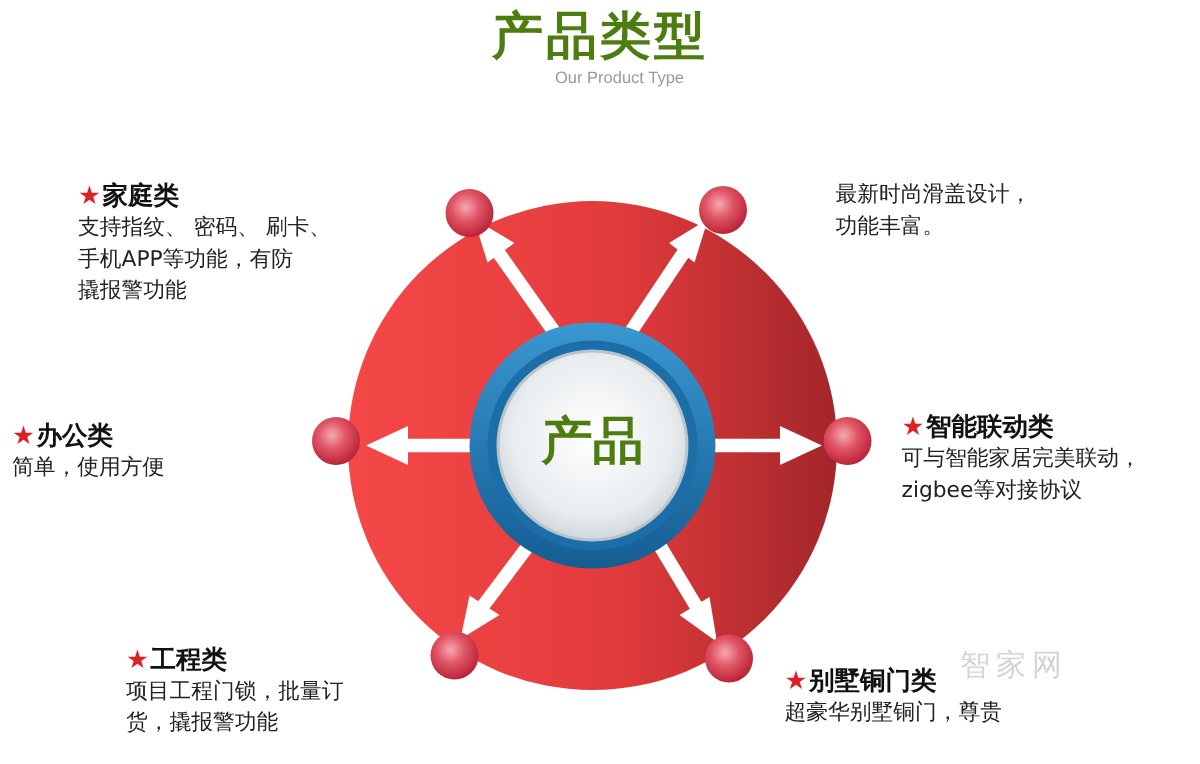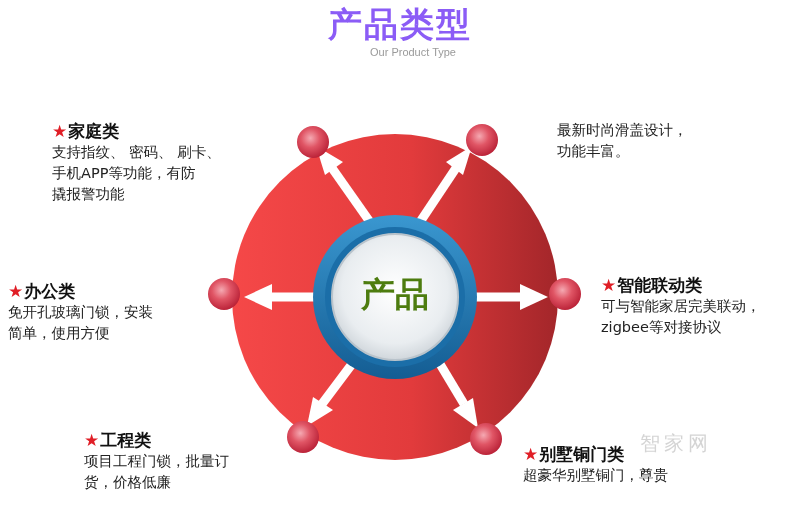--- a/index.html
+++ b/index.html
@@ -1,17 +1,17 @@
 <!DOCTYPE html>
 <html><head>
 <meta charset="utf-8">
 <style>
   html,body{margin:0;padding:0;background:#ffffff;}
   body{width:800px;height:509px;position:relative;overflow:hidden;font-family:"DejaVu Sans","Liberation Sans",sans-serif;}
-  .title{position:absolute;left:0;width:800px;top:2px;text-align:center;font-size:34px;font-weight:bold;color:#8b5cf6;letter-spacing:2px;line-height:44px;}
+  .title{position:absolute;left:0;width:800px;top:2px;text-align:center;font-size:34px;font-weight:bold;color:#4d7c0f;letter-spacing:2px;line-height:44px;}
   .subtitle{position:absolute;left:0;width:826px;top:46px;text-align:center;font-size:11px;color:#9a9a9a;font-family:"Liberation Sans",sans-serif;}
   svg.diagram{position:absolute;left:0;top:0;}
   .block{position:absolute;color:#222;font-size:14.5px;line-height:21px;}
   .block .head{font-weight:bold;font-size:17px;line-height:22px;color:#111;}
   .block .star{color:#e01e26;font-size:17px;margin-right:1px;}
   .block .line{white-space:nowrap;}
   .center-label{position:absolute;left:340px;top:268px;width:110px;text-align:center;font-size:34px;font-weight:bold;color:#4d7c0f;line-height:52px;}
   .watermark{position:absolute;left:640px;top:430px;color:rgba(160,160,160,0.45);font-size:20px;letter-spacing:4px;}
 </style>
 </head>
@@ -84,34 +84,33 @@
   <div class="line">撬报警功能</div>
 </div>
 
 <div class="block" style="left:557px;top:120px;">
   <div class="line">最新时尚滑盖设计，</div>
   <div class="line">功能丰富。</div>
 </div>
 
 <div class="block" style="left:8px;top:269px;margin-top:11px;">
   <div class="head"><span class="star">★</span><span>办公类</span></div>
-  <div class="line">免开孔玻璃门锁，安装</div>
   <div class="line">简单，使用方便</div>
 </div>
 
 <div class="block" style="left:601px;top:274px;">
   <div class="head"><span class="star">★</span><span>智能联动类</span></div>
   <div class="line">可与智能家居完美联动，</div>
   <div class="line">zigbee等对接协议</div>
 </div>
 
 <div class="block" style="left:84px;top:429px;">
   <div class="head"><span class="star">★</span><span>工程类</span></div>
   <div class="line">项目工程门锁，批量订</div>
-  <div class="line">货，价格低廉</div>
+  <div class="line">货，撬报警功能</div>
 </div>
 
 <div class="block" style="left:523px;top:443px;">
   <div class="head"><span class="star">★</span><span>别墅铜门类</span></div>
   <div class="line">超豪华别墅铜门，尊贵</div>
 </div>
 
 <div class="watermark">智家网</div>
 
 </body></html>

